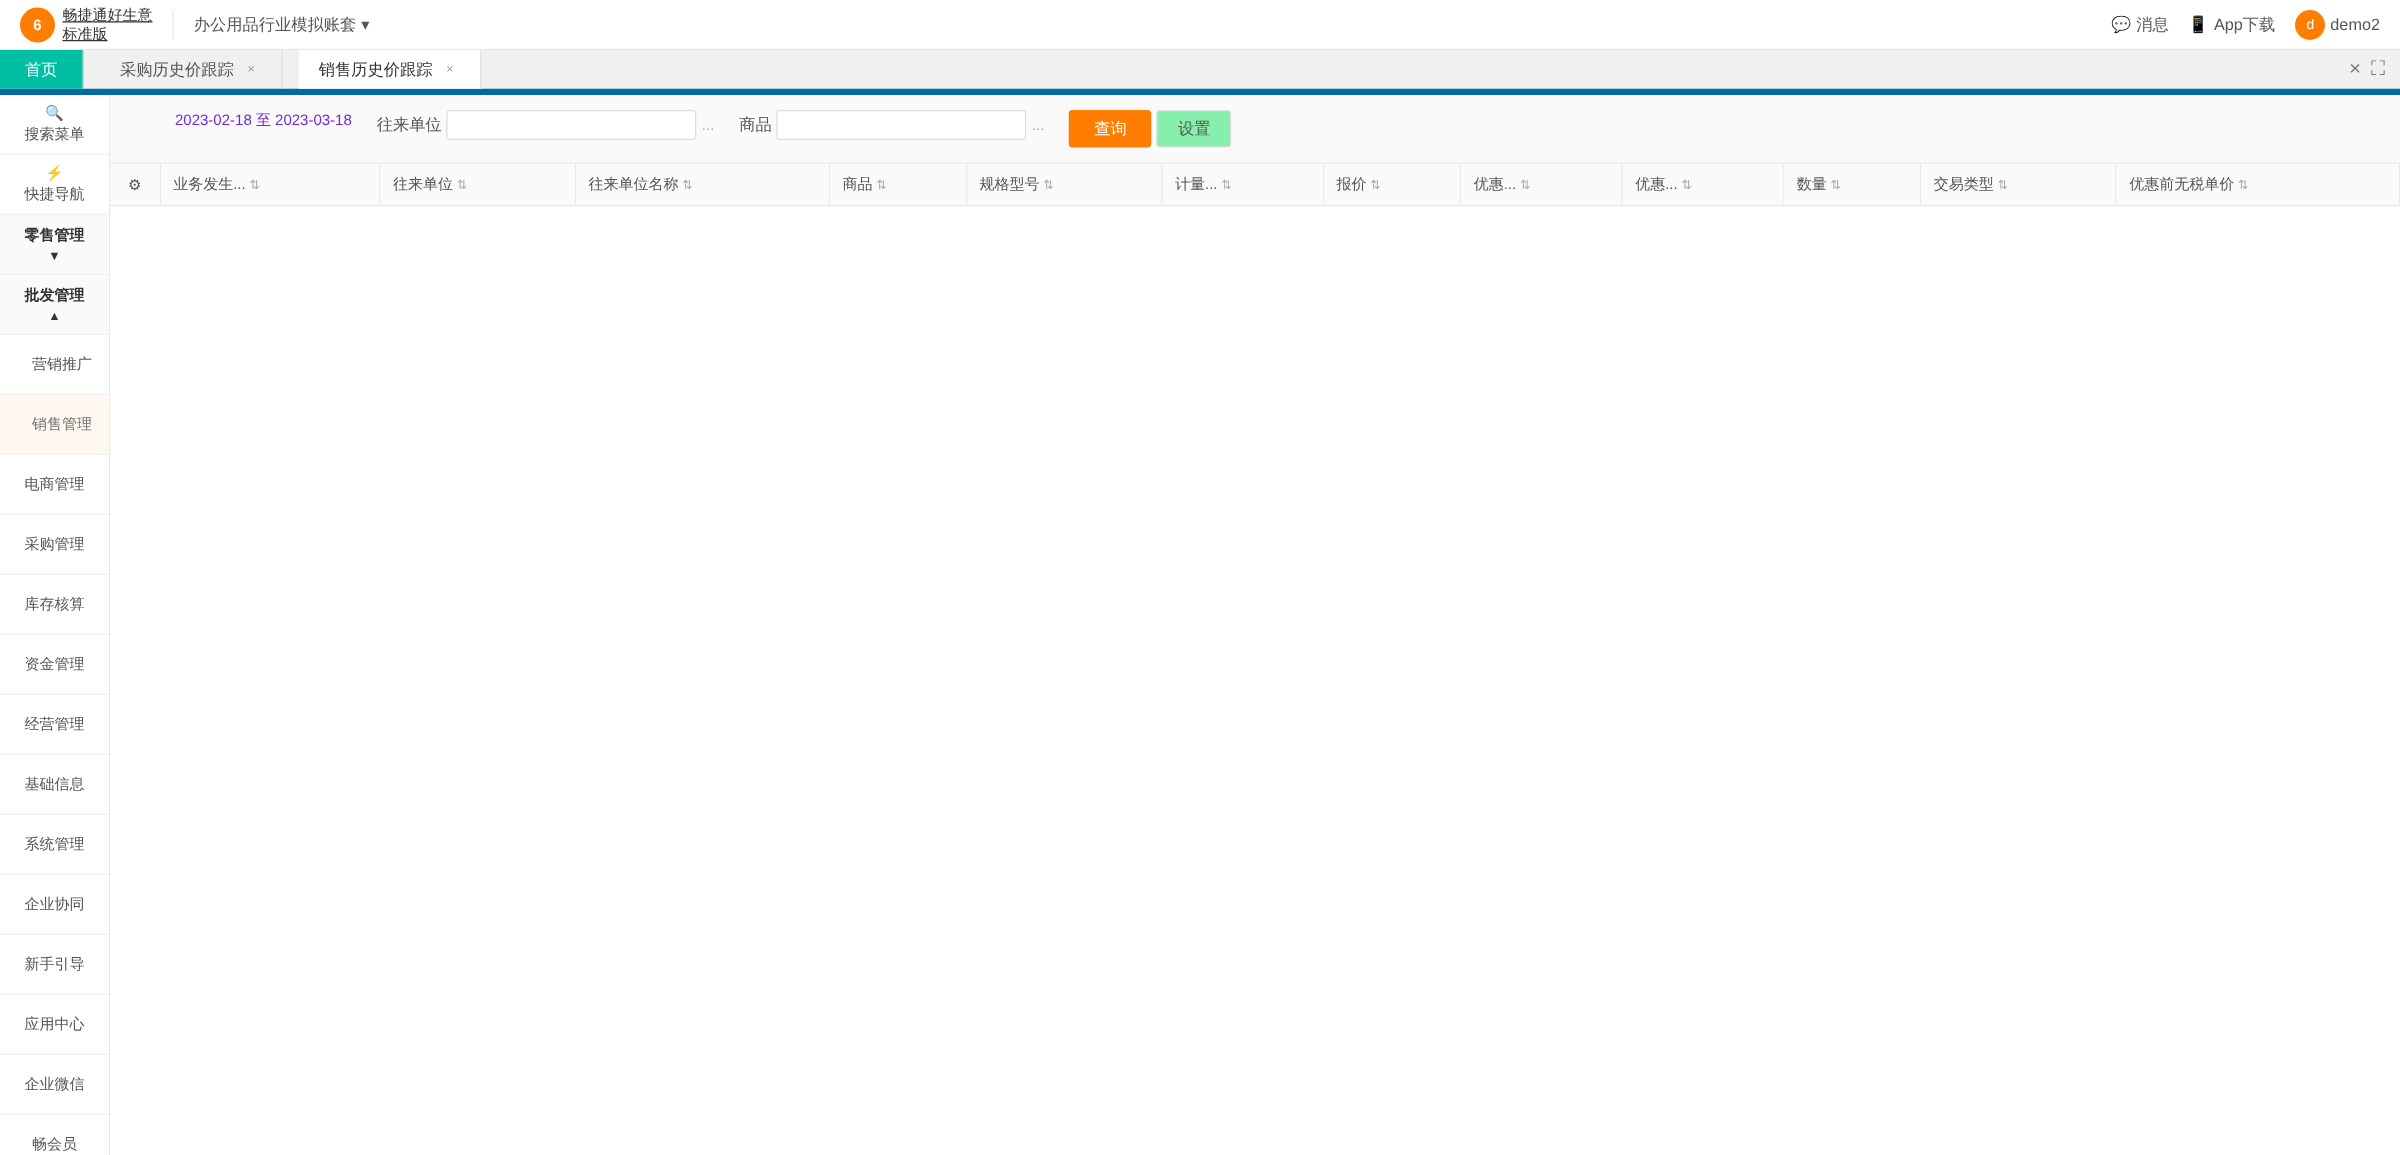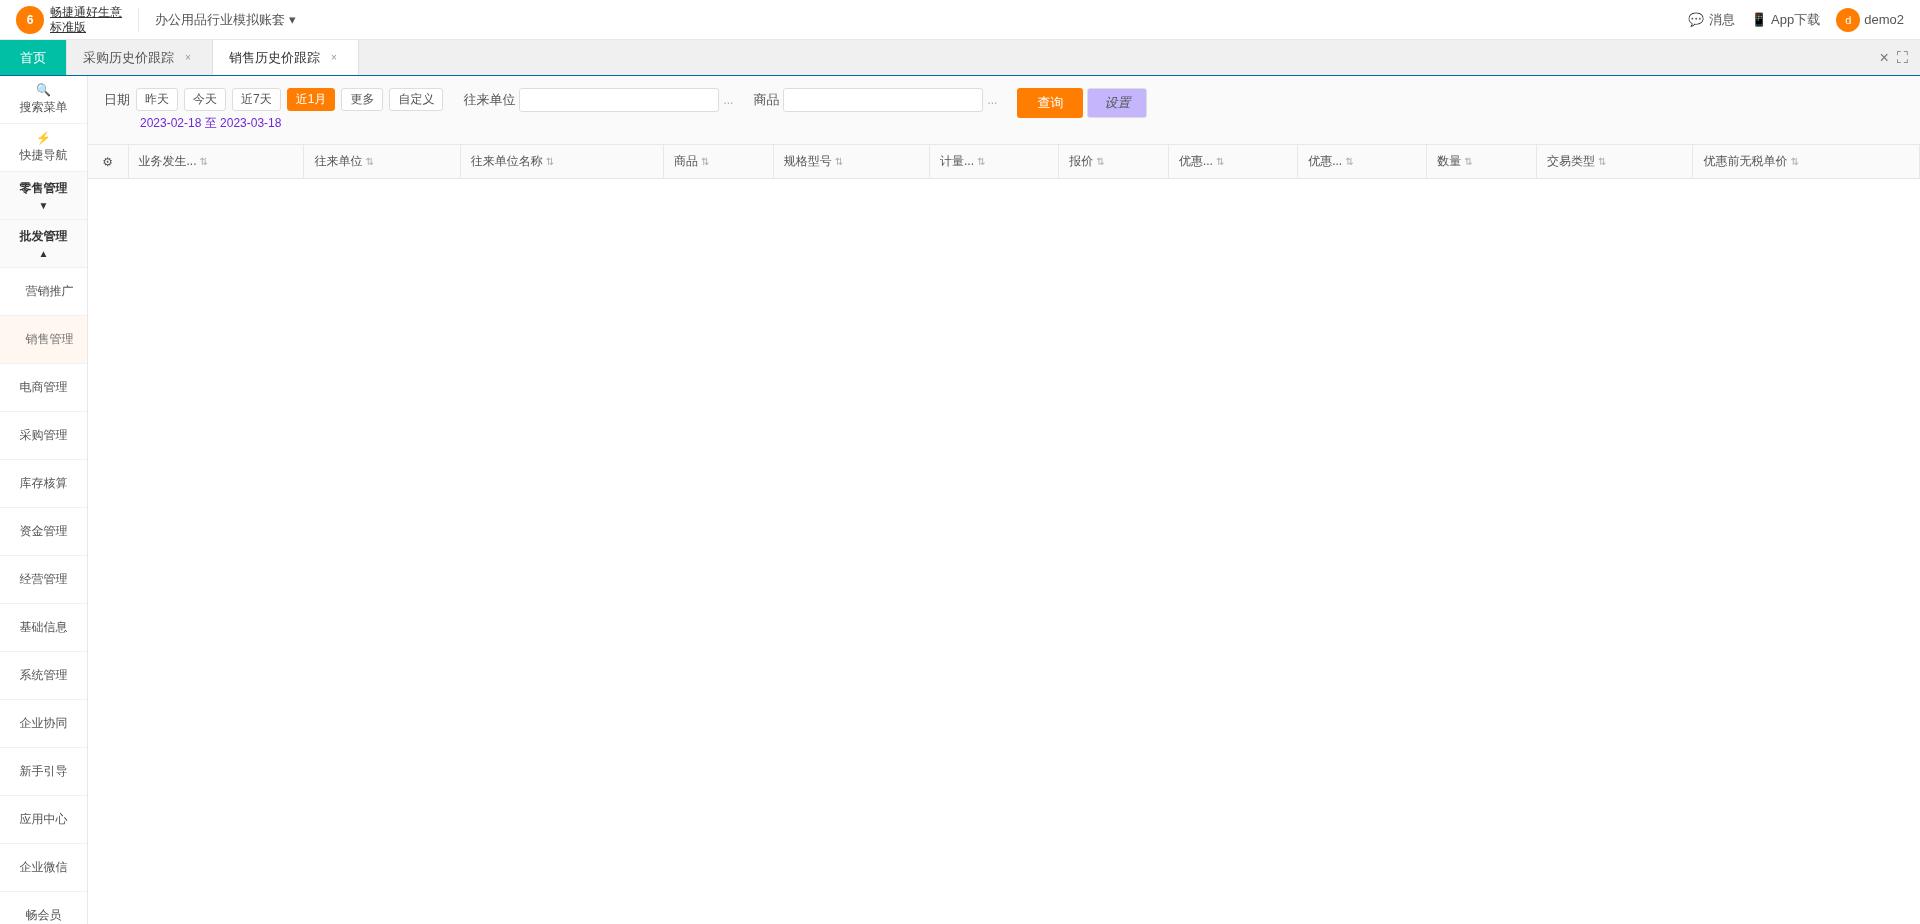--- a/index.html
+++ b/index.html
@@ -53,21 +53,22 @@
       color: white; font-size: 11px;
     }
 
     
     .tab-bar {
       height: 36px;
       background: #f0f0f0;
       display: flex;
       align-items: stretch;
       flex-shrink: 0;
-      border-bottom: 1px solid #0369a1;
+      border-bottom: 5px solid #0369a1;
+      gap: 13px;
     }
     .tab {
       display: flex; align-items: center; gap: 6px;
       padding: 0 16px;
       font-size: 13px;
       cursor: pointer;
       border-right: 1px solid #e0e0e0;
       white-space: nowrap;
       color: #555;
     }
@@ -231,27 +232,26 @@
       padding: 6px 20px;
       background: #ff7d00;
       color: white;
       border: none;
       border-radius: 3px;
       cursor: pointer;
       font-size: 13px;
     }
     .settings-btn {
       padding: 5px 16px;
-      background: #c4b5fd;
+      background: #86efac;
       color: #555;
       border: 1px solid #ddd;
       border-radius: 3px;
       cursor: pointer;
       font-size: 13px;
-      font-style: italic;
     }
     .filter-actions {
       display: flex; flex-direction: row; gap: 4px;
     }
 
     
     .table-area {
       flex: 1;
       overflow: auto;
     }
@@ -414,29 +414,20 @@
     <div class="sidebar-item">
       <span>畅会员</span>
     </div>
   </div>
 
   <div class="content-area">
 
 
     <div class="filters-wrapper">
       <div class="filter-group">
-        <div class="filter-group-row">
-          <span class="filter-label">日期</span>
-          <button class="date-btn">昨天</button>
-          <button class="date-btn">今天</button>
-          <button class="date-btn">近7天</button>
-          <button class="date-btn active">近1月</button>
-          <button class="date-btn">更多</button>
-          <button class="date-btn">自定义</button>
-        </div>
         <span class="date-range-text" style="padding-left: 36px;">2023-02-18 至 2023-03-18</span>
       </div>
 
       <div class="filter-group" style="flex-direction:row; align-items:center;">
         <span class="filter-label">往来单位</span>
         <div class="filter-input-wrap">
           <input class="filter-input" type="text" style="width: 200px;">
           <span class="filter-dots">...</span>
         </div>
       </div>

